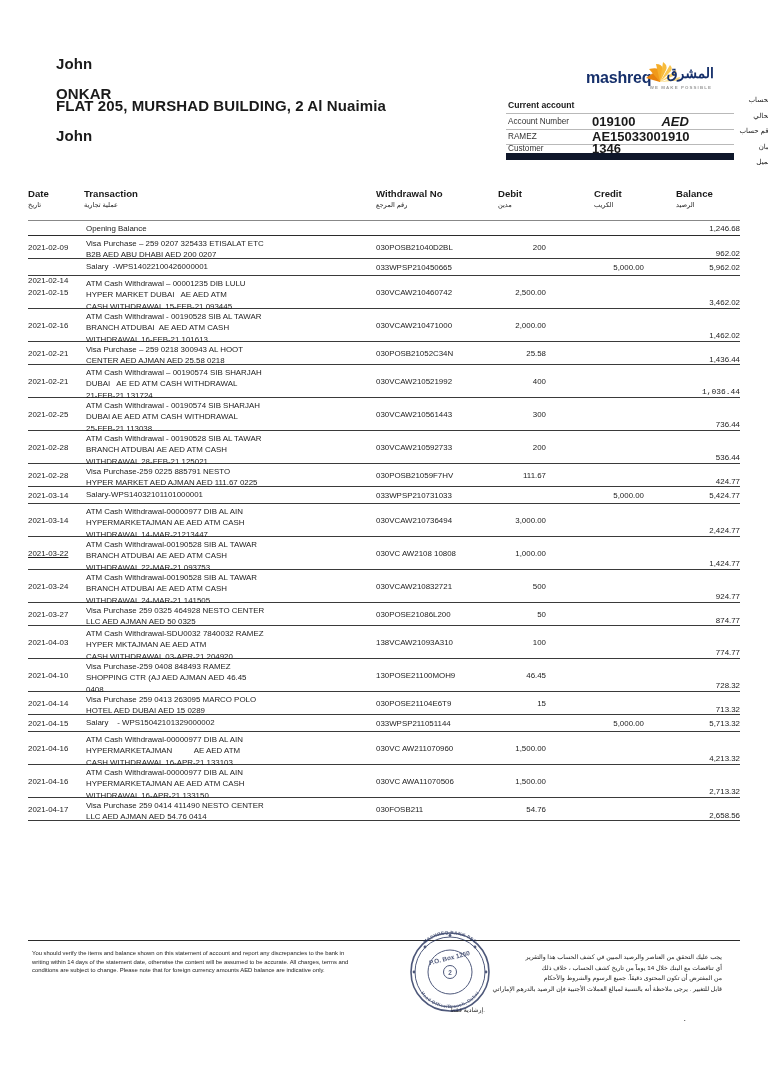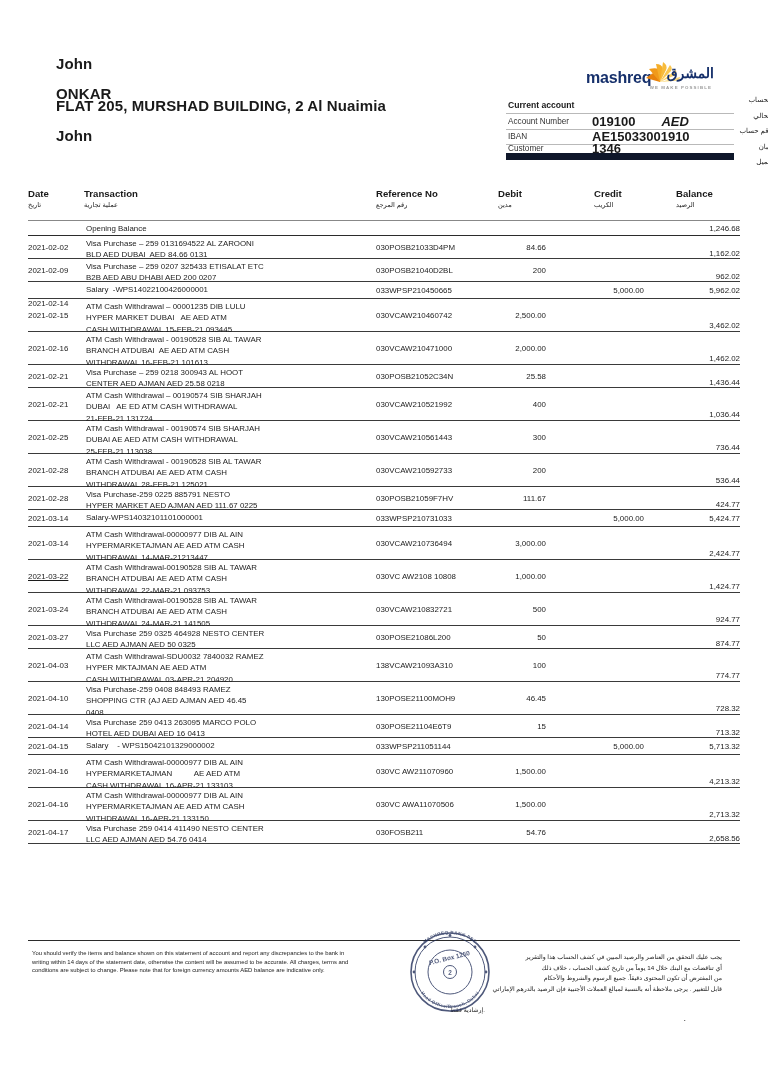--- a/index.html
+++ b/index.html
@@ -157,39 +157,39 @@
         <div>آيبان</div>
         <div>عميل</div>
       </div>
 
       <div class="acct-row">
         <span class="acct-k">Account Number</span>
         <span class="acct-v">019100</span>
         <span class="acct-v2">AED</span>
       </div>
       <div class="acct-row">
-        <span class="acct-k">IBAN</span>
+        <span class="acct-k">RAMEZ</span>
         <span class="acct-v">AE15033001910</span>
       </div>
       <div class="acct-row">
         <span class="acct-k">Customer</span>
         <span class="acct-v">1346</span>
       </div>
     </div>
   </div>
 
   <div class="tbl">
     <div class="thead">
       <div class="th c-date">Date</div>
       <div class="th-ar c-date">تاريخ</div>
 
       <div class="th c-tran">Transaction</div>
       <div class="th-ar c-tran">عملية تجارية</div>
 
-      <div class="th c-ref">Reference No</div>
+      <div class="th c-ref">Withdrawal No</div>
       <div class="th-ar c-ref">رقم المرجع</div>
 
       <div class="th c-deb">Debit</div>
       <div class="th-ar c-deb">مدين</div>
 
       <div class="th c-cre">Credit</div>
       <div class="th-ar c-cre">الكريب</div>
 
       <div class="th c-bal">Balance</div>
       <div class="th-ar c-bal">الرصيد</div>
@@ -197,30 +197,20 @@
 
     <div class="rule-thin"></div>
 
     <div class="row opening">
       <span class="cell tran" style="top:2px;">Opening Balance</span>
       <span class="cell bal" style="top:2px;">1,246.68</span>
     </div>
 
     <div id="rows-host">
         <div class="row" style="height: 23px;">
-          <span class="cell date" style="top: 6px;">2021-02-02</span>
-          <span class="cell tran" style="top: 2px;">
-            <span class="tran-l">Visa Purchase – 259 0131694522 AL ZAROONI</span>
-            <span class="tran-l">BLD AED DUBAI  AED 84.66 0131</span>
-          </span>
-          <span class="cell ref" style="top: 6px;">030POSB21033D4PM</span>
-          <span class="cell deb" style="top: 6px;">84.66</span>
-          <span class="cell bal" style="top: 12px;">1,162.02</span>
-        </div>
-        <div class="row" style="height: 23px;">
           <span class="cell date" style="top: 6px;">2021-02-09</span>
           <span class="cell tran" style="top: 2px;">
             <span class="tran-l">Visa Purchase – 259 0207 325433 ETISALAT ETC</span>
             <span class="tran-l">B2B AED ABU DHABI AED 200 0207</span>
           </span>
           <span class="cell ref" style="top: 6px;">030POSB21040D2BL</span>
           <span class="cell deb" style="top: 6px;">200</span>
           <span class="cell bal" style="top: 12px;">962.02</span>
         </div>
         <div class="row" style="height: 17px;">
@@ -266,21 +256,21 @@
         </div>
         <div class="row" style="height: 33px;">
           <span class="cell date" style="top: 11px;">2021-02-21</span>
           <span class="cell tran" style="top: 2px;">
             <span class="tran-l">ATM Cash Withdrawal – 00190574 SIB SHARJAH</span>
             <span class="tran-l">DUBAI   AE ED ATM CASH WITHDRAWAL</span>
             <span class="tran-l">21-FEB-21 131724</span>
           </span>
           <span class="cell ref" style="top: 11px;">030VCAW210521992</span>
           <span class="cell deb" style="top: 11px;">400</span>
-          <span class="cell bal" style="top: 21px;">1,036.44</span>
+          <span class="cell bal" style="top: 21px; font-family: Liberation Mono, monospace;">1,036.44</span>
         </div>
         <div class="row" style="height: 33px;">
           <span class="cell date" style="top: 11px;">2021-02-25</span>
           <span class="cell tran" style="top: 2px;">
             <span class="tran-l">ATM Cash Withdrawal - 00190574 SIB SHARJAH</span>
             <span class="tran-l">DUBAI AE AED ATM CASH WITHDRAWAL</span>
             <span class="tran-l">25-FEB-21 113038</span>
           </span>
           <span class="cell ref" style="top: 11px;">030VCAW210561443</span>
           <span class="cell deb" style="top: 11px;">300</span>
@@ -378,21 +368,21 @@
             <span class="tran-l">0408</span>
           </span>
           <span class="cell ref" style="top: 11px;">130POSE21100MOH9</span>
           <span class="cell deb" style="top: 11px;">46.45</span>
           <span class="cell bal" style="top: 21px;">728.32</span>
         </div>
         <div class="row" style="height: 23px;">
           <span class="cell date" style="top: 6px;">2021-04-14</span>
           <span class="cell tran" style="top: 2px;">
             <span class="tran-l">Visa Purchase 259 0413 263095 MARCO POLO</span>
-            <span class="tran-l">HOTEL AED DUBAI AED 16 0413</span>
+            <span class="tran-l">HOTEL AED DUBAI AED 15 0289</span>
           </span>
           <span class="cell ref" style="top: 6px;">030POSE21104E6T9</span>
           <span class="cell deb" style="top: 6px;">15</span>
           <span class="cell bal" style="top: 12px;">713.32</span>
         </div>
         <div class="row" style="height: 17px;">
           <span class="cell date" style="top: 3px;">2021-04-15</span>
           <span class="cell tran" style="top: 2px;">
             <span class="tran-l">Salary    - WPS15042101329000002</span>
           </span>

